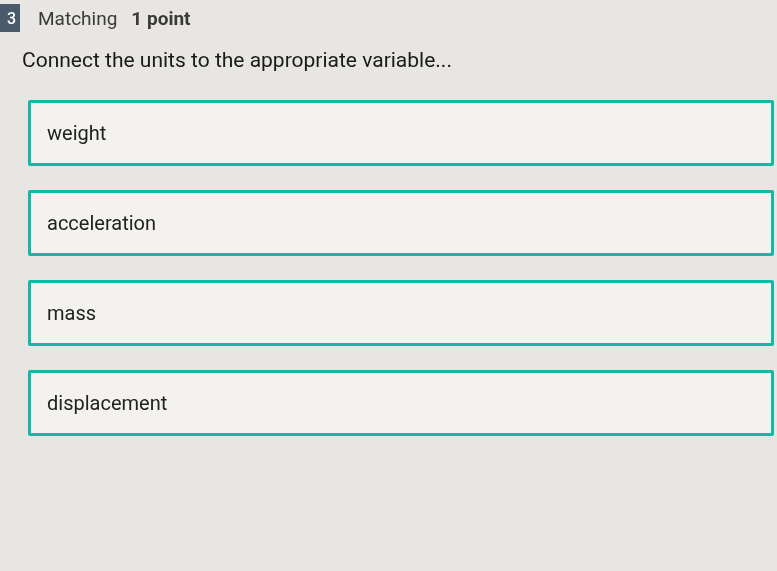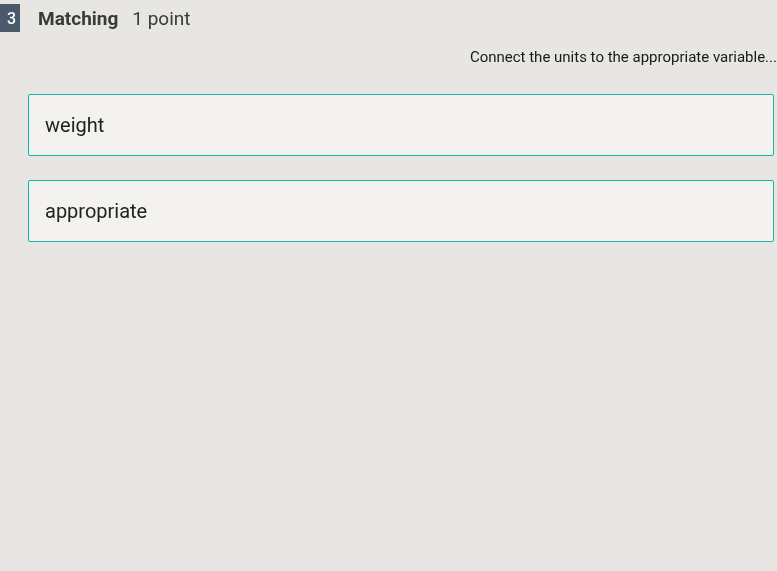--- a/index.html
+++ b/index.html
@@ -29,41 +29,40 @@
       align-items: center;
       justify-content: flex-end;
       padding-right: 4px;
       font-size: 16px;
       font-weight: 500;
       margin-right: 18px;
     }
     .question-type {
       color: #3a3a3a;
       font-size: 19px;
-      font-weight: 700;
+      font-weight: 400;
       margin-right: 14px;
     }
     .points {
       color: #3a3a3a;
       font-size: 19px;
-      font-weight: 400;
+      font-weight: 700;
     }
     .prompt {
       color: #1a1a1a;
-      font-size: 15px;
+      font-size: 21px;
       font-weight: 400;
       padding: 8px 0 28px 22px;
-      text-align: right;
     }
     .items-container {
       padding-left: 28px;
     }
     .match-item {
       background: #f3f2ef;
-      border: 1px solid #14b8a6;
+      border: 3px solid #14b8a6;
       border-radius: 2px;
       padding: 18px 16px;
       margin-bottom: 24px;
       width: 746px;
       font-size: 20px;
       color: #222;
       cursor: pointer;
       position: relative;
     }
     .match-item.last {
@@ -88,15 +87,21 @@
   <span class="points">1 point</span>
 </div>
 
 <div class="prompt">Connect the units to the appropriate variable...</div>
 
 <div class="items-container">
   <div class="match-item">
     <span>weight</span>
   </div>
   <div class="match-item">
-    <span>appropriate</span>
+    <span>acceleration</span>
+  </div>
+  <div class="match-item">
+    <span>mass</span>
+  </div>
+  <div class="match-item">
+    <span>displacement</span>
   </div>
 </div>
 
 </body></html>

